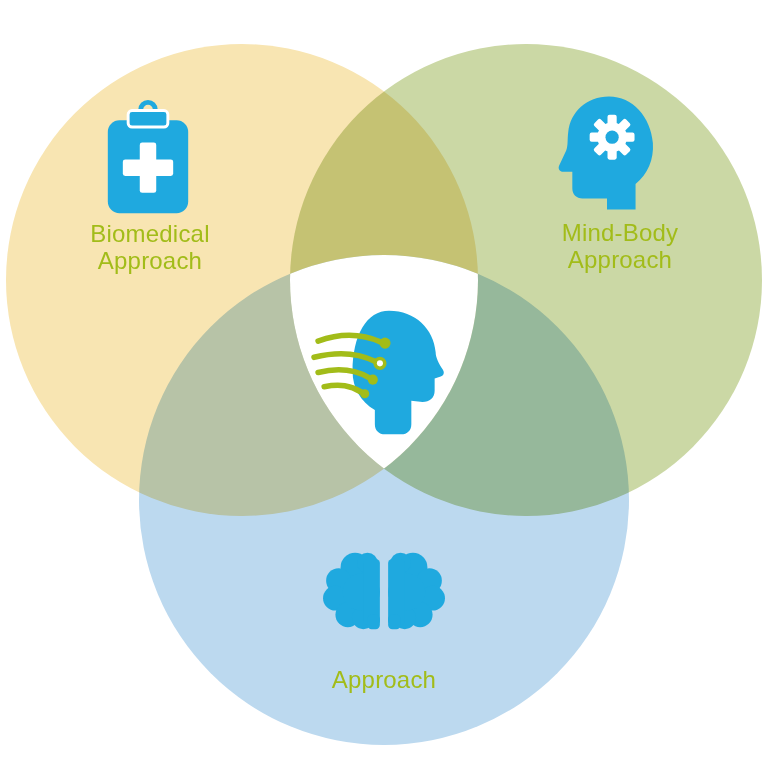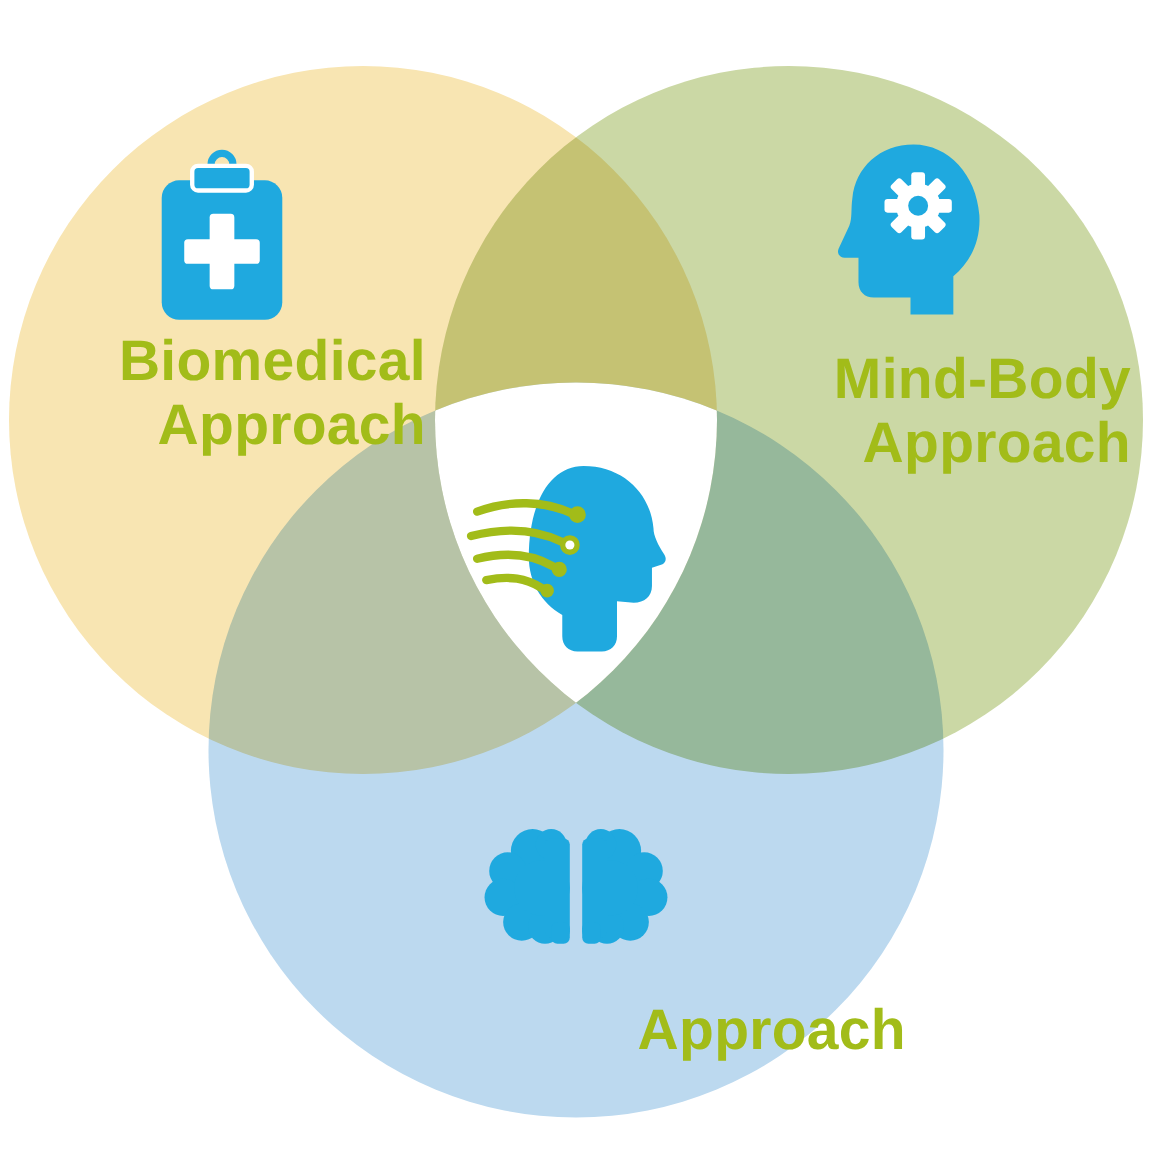--- a/index.html
+++ b/index.html
@@ -23,29 +23,29 @@
   .icon-wrap { position: absolute; color: #1FA9DF; }
   .icon-wrap svg { display: block; width: 100%; height: 100%; }
 
   .icon-clipboard { left: 102px; top: 96px; width: 92px; height: 124px; }
   .icon-headgear  { left: 556px; top: 94px; width: 102px; height: 118px; }
   .icon-brain     { left: 322px; top: 546px; width: 124px; height: 92px; }
   .center-logo    { left: 310px; top: 304px; width: 152px; height: 138px; }
 
   .venn-label {
     position: absolute;
-    text-align: right;
-    font-weight: 700;
-    font-size: 38px;
+    text-align: center;
+    font-weight: 400;
+    font-size: 24px;
     line-height: 1.13;
     color: #A2BC19;
     letter-spacing: 0.2px;
   }
   .label-biomedical { left: 16px;  top: 220px; width: 268px; }
-  .label-mindbody   { left: 486px; top: 232px; width: 268px; }
+  .label-mindbody   { left: 486px; top: 219px; width: 268px; }
   .label-somato     { left: 164px; top: 666px; width: 440px; }
   .venn-label span { display: block; }
 </style>
 </head>
 <body>
 
 <div class="stage">
 
   <svg class="venn" viewBox="0 0 768 768" aria-hidden="true">
     <defs>

